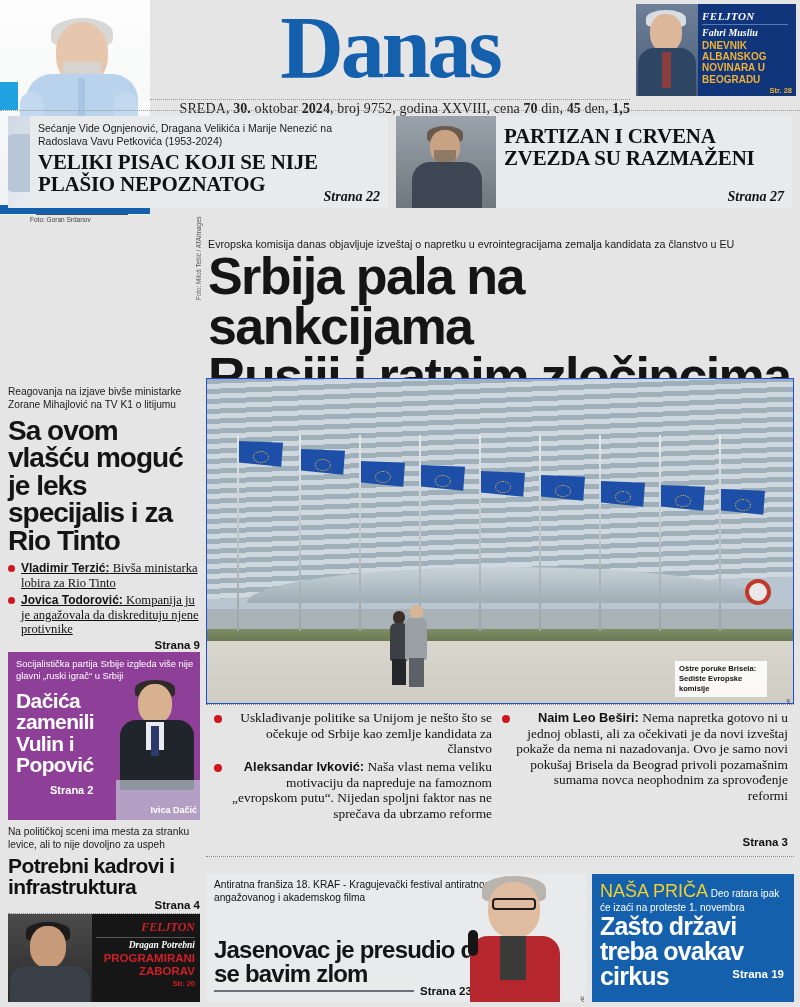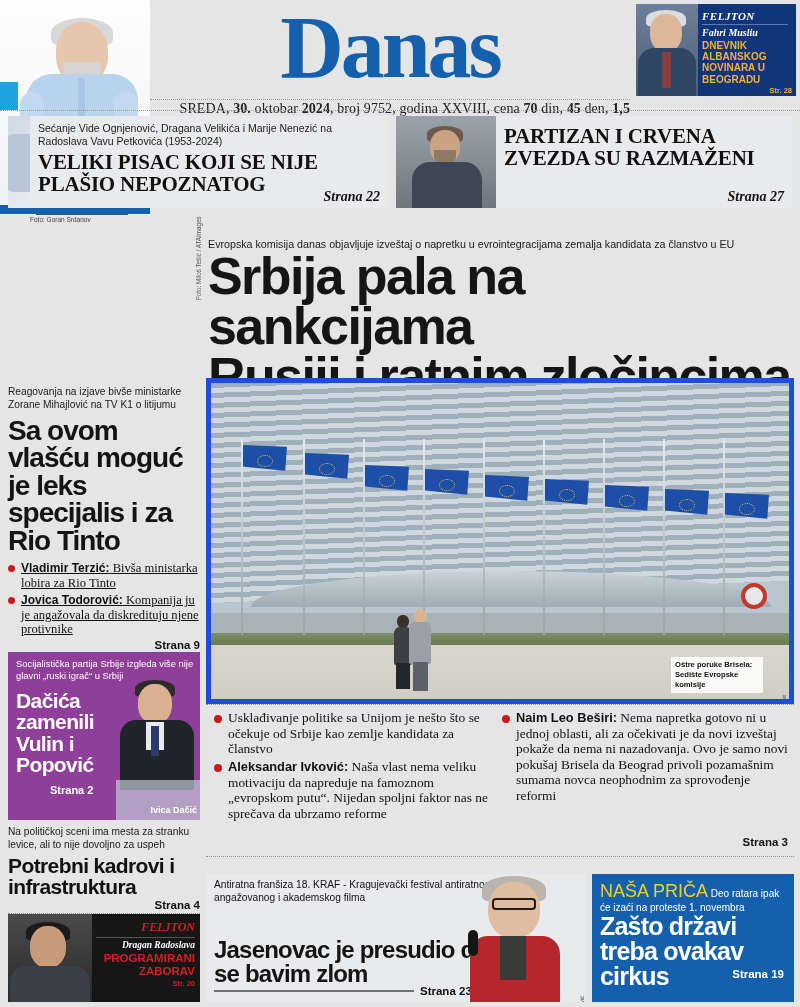--- a/index.html
+++ b/index.html
@@ -133,21 +133,21 @@
   .lead-credit {
     position:absolute; left:195px; top:300px;
     font-size:6.3px; color:#555;
     transform: rotate(-90deg); transform-origin: left top;
     white-space:nowrap;
   }
 
   
   .lead-photo {
     position:absolute; left:206px; top:378px; width:588px; height:326px;
-    background:#b9c6cf; overflow:hidden; border:5px solid #1d4ed8;
+    background:#b9c6cf; overflow:hidden; border:1px solid #1d4ed8;
   }
   .lp-building {
     position:absolute; left:0; top:0; width:588px; height:220px;
     background:
       repeating-linear-gradient(180deg, #9fb0bb 0 5px, #cfd8de 5px 10px),
       linear-gradient(180deg,#93a6b3,#b7c4cd);
     transform: skewY(-2.2deg); transform-origin: left top;
   }
   .lp-canopy {
     position:absolute; left:40px; top:188px; width:520px; height:36px;
@@ -262,21 +262,21 @@
   .fb-txt { position:absolute; left:88px; top:6px; right:5px; }
   .fb-kicker { font-family:"Liberation Serif", serif; font-style:italic; font-weight:700;
     font-size:12px; color:#cf2027; text-align:right; }
   .fb-rule { border-top:1px solid #555; margin:2px 0; }
   .fb-author { font-family:"Liberation Serif", serif; font-style:italic; font-weight:700;
     font-size:9.5px; color:#ffffff; text-align:right; }
   .fb-title { font-size:11.5px; font-weight:700; color:#cf2027; text-align:right; line-height:1.1; margin-top:2px; }
   .fb-str { font-size:7.5px; font-weight:700; color:#cf2027; text-align:right; margin-top:2px; }
 
   
-  .midcols { position:absolute; left:206px; top:710px; width:588px; height:144px; }
+  .midcols { position:absolute; left:206px; top:710px; width:588px; height:144px;text-align:right; }
   .mid-col { position:absolute; top:0; }
   .mid-col.a { left:8px;  width:278px; }
   .mid-col.b { left:296px; width:286px; }
   .mid-bul { position:relative; padding-left:14px; margin-bottom:2px;
     font-family:"Liberation Serif", serif; font-size:13.4px; line-height:1.16; color:#111; }
   .mid-bul:before{ content:""; position:absolute; left:0; top:5px; width:8px; height:8px;
     border-radius:50%; background:#d0161d; }
   .mid-bul b { font-family:"Liberation Sans", sans-serif; font-weight:700; font-size:12.8px; }
   .mid-strana { position:absolute; right:6px; top:126px; font-weight:700; font-size:11.5px; }
   .mid-rule { position:absolute; left:206px; top:704px; width:588px; border-top:1px dotted #8c8c8c; }
@@ -480,21 +480,21 @@
 
   <div class="feljton-bot">
     <div class="fb-photo">
       <div class="fb-hair"></div>
       <div class="fb-head"></div>
       <div class="fb-body"></div>
     </div>
     <div class="fb-txt">
       <div class="fb-kicker">FELJTON</div>
       <div class="fb-rule"></div>
-      <div class="fb-author">Dragan Radoslava</div>
+      <div class="fb-author">Dragan Potrebni</div>
       <div class="fb-title">PROGRAMIRANI ZABORAV</div>
       <div class="fb-str">Str. 20</div>
     </div>
   </div>
 
   <div class="mid-rule"></div>
   <div class="midcols">
     <div class="mid-col a">
       <div class="mid-bul">
         <b></b><span>Usklađivanje politike sa Unijom je nešto što se očekuje od Srbije kao zemlje kandidata za članstvo</span>

